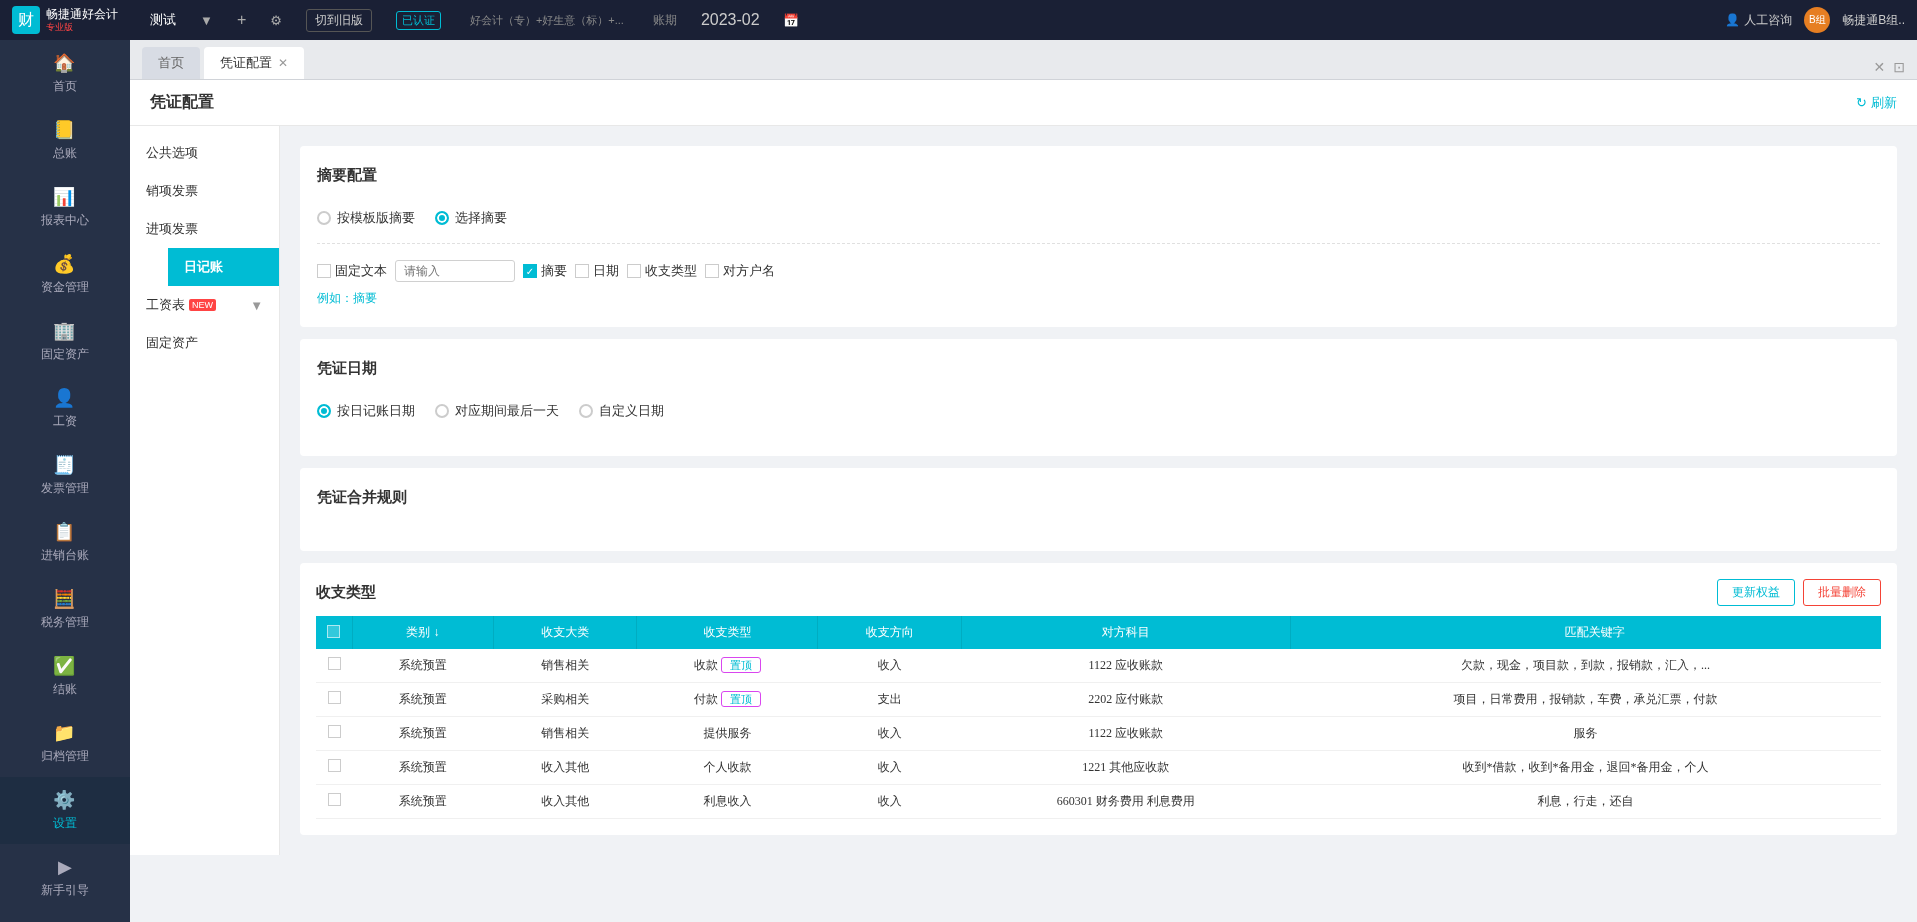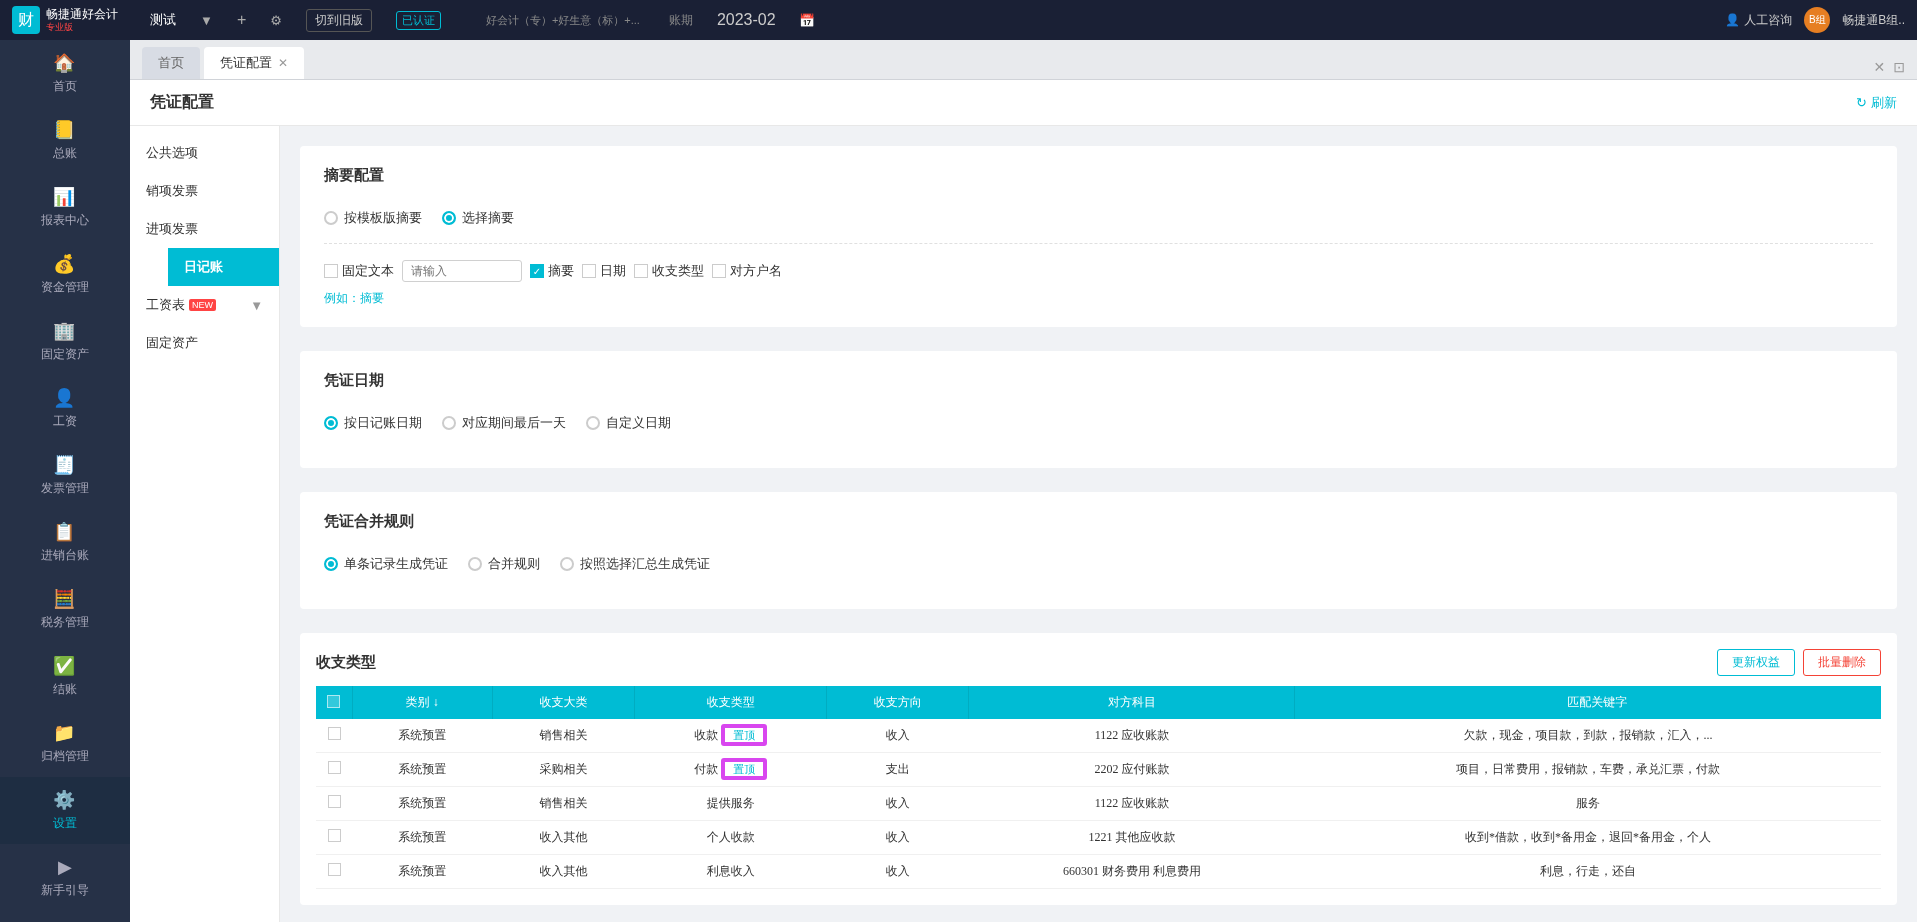--- a/index.html
+++ b/index.html
@@ -8,21 +8,21 @@
     
     .top-bar { height: 40px; background: #1a2035; display: flex; align-items: center; padding: 0 12px; gap: 8px; color: #ccc; flex-shrink: 0; }
     .top-bar-logo { display: flex; align-items: center; gap: 6px; width: 130px; }
     .top-bar-logo .logo-icon { width: 28px; height: 28px; background: #00bcd4; border-radius: 4px; display: flex; align-items: center; justify-content: center; color: white; font-size: 16px; }
     .top-bar-logo .logo-text { color: white; font-size: 12px; line-height: 1.2; }
     .top-bar-logo .logo-sub { color: #f44; font-size: 9px; }
     .top-bar-center { flex: 1; display: flex; align-items: center; gap: 24px; color: #ccc; font-size: 13px; }
     .top-bar-center .btn-old { background: transparent; border: 1px solid #555; border-radius: 3px; padding: 2px 8px; color: #ccc; font-size: 12px; cursor: pointer; }
     .top-bar-center .tag { font-size: 11px; padding: 1px 5px; border-radius: 3px; }
     .tag-certified { color: #00bcd4; border: 1px solid #00bcd4; }
-    .tag-haokuai { color: #888; margin-left: 16px; }
+    .tag-haokuai { color: #888; }
     .top-bar-right { display: flex; align-items: center; gap: 12px; color: #ccc; }
     .top-bar-right .user-service { display: flex; align-items: center; gap: 4px; color: #ccc; font-size: 12px; }
     .top-bar-right .avatar { width: 26px; height: 26px; border-radius: 50%; background: #e67e22; display: flex; align-items: center; justify-content: center; color: white; font-size: 10px; }
 
     
     .main-layout { display: flex; flex: 1; overflow: hidden; }
 
     
     .sidebar { width: 130px; background: #263147; display: flex; flex-direction: column; flex-shrink: 0; }
     .sidebar-item { display: flex; flex-direction: column; align-items: center; padding: 12px 0; color: #aab; font-size: 12px; cursor: pointer; gap: 4px; }
@@ -55,21 +55,21 @@
     
     .left-menu { width: 150px; background: #fff; border-right: 1px solid #e8e8e8; padding: 8px 0; flex-shrink: 0; }
     .left-menu-item { padding: 10px 16px; cursor: pointer; font-size: 13px; color: #333; display: flex; align-items: center; justify-content: space-between; }
     .left-menu-item.active { background: #00bcd4; color: white; font-weight: bold; margin-left: 38px; }
     .left-menu-item .new-badge { background: #f44; color: white; font-size: 9px; padding: 1px 3px; border-radius: 2px; }
 
     
     .right-config { flex: 1; overflow-y: auto; padding: 20px; }
 
     
-    .section { background: #fff; padding: 20px 24px; margin-bottom: 24px; border-radius: 4px; }
+    .section { background: #fff; padding: 20px 17px; margin-bottom: 12px; border-radius: 4px; }
     .section-title { font-size: 15px; font-weight: bold; color: #333; margin-bottom: 16px; padding-bottom: 8px; }
 
     
     .radio-group { display: flex; align-items: center; gap: 20px; margin-bottom: 16px; }
     .radio-item { display: flex; align-items: center; gap: 6px; cursor: pointer; font-size: 13px; }
     .radio-circle { width: 14px; height: 14px; border-radius: 50%; border: 2px solid #ccc; background: white; flex-shrink: 0; }
     .radio-circle.checked { border-color: #00bcd4; background: #00bcd4; box-shadow: inset 0 0 0 2px white; }
 
     
     .checkbox-row { display: flex; align-items: center; gap: 8px; margin-bottom: 8px; flex-wrap: wrap; }
@@ -95,21 +95,21 @@
     
     .data-table { width: 100%; border-collapse: collapse; font-size: 12px; }
     .data-table thead tr { background: #00bcd4; color: white; }
     .data-table thead th { padding: 8px 10px; text-align: center; font-weight: normal; border-right: 1px solid #00acc1; }
     .data-table thead th:last-child { border-right: none; padding-left: 28px; }
     .data-table tbody tr { border-bottom: 1px solid #f0f0f0; font-family: Liberation Serif, serif; }
     .data-table tbody td { padding: 8px 10px; text-align: center; }
     .check-cell { width: 36px; }
     .checkbox-small { width: 13px; height: 13px; border: 1px solid #ccc; background: white; display: inline-block; }
     .checkbox-header { width: 13px; height: 13px; border: 1px solid rgba(255,255,255,0.6); background: rgba(255,255,255,0.2); display: inline-block; }
-    .tag-zhiding { background: #fff; border: 4px solid #d946ef; color: #00bcd4; padding: 1px 8px; border-radius: 3px; font-size: 11px; cursor: pointer; }
+    .tag-zhiding { background: #fff; border: 1px solid #d946ef; color: #00bcd4; padding: 1px 8px; border-radius: 3px; font-size: 11px; cursor: pointer; }
     .text-left-td { text-align: left; }
 
     
     ::-webkit-scrollbar { width: 6px; }
     ::-webkit-scrollbar-track { background: #f0f0f0; }
     ::-webkit-scrollbar-thumb { background: #ccc; border-radius: 3px; }
   </style>
 </head>
 <body>
 
@@ -314,34 +314,20 @@
               </div>
               <div class="radio-item">
                 <div class="radio-circle"></div>
                 <span>自定义日期</span>
               </div>
             </div>
           </div>
 
           <div class="section">
             <div class="section-title">凭证合并规则</div>
-            <div class="radio-group">
-              <div class="radio-item">
-                <div class="radio-circle checked"></div>
-                <span>单条记录生成凭证</span>
-              </div>
-              <div class="radio-item">
-                <div class="radio-circle"></div>
-                <span>合并规则</span>
-              </div>
-              <div class="radio-item">
-                <div class="radio-circle"></div>
-                <span>按照选择汇总生成凭证</span>
-              </div>
-            </div>
           </div>
 
           <div class="table-section">
             <div class="table-header-row">
               <span class="table-section-title">收支类型</span>
               <div class="table-btn-group">
                 <button class="table-btn btn-update">更新权益</button>
                 <button class="table-btn btn-delete">批量删除</button>
               </div>
             </div>

